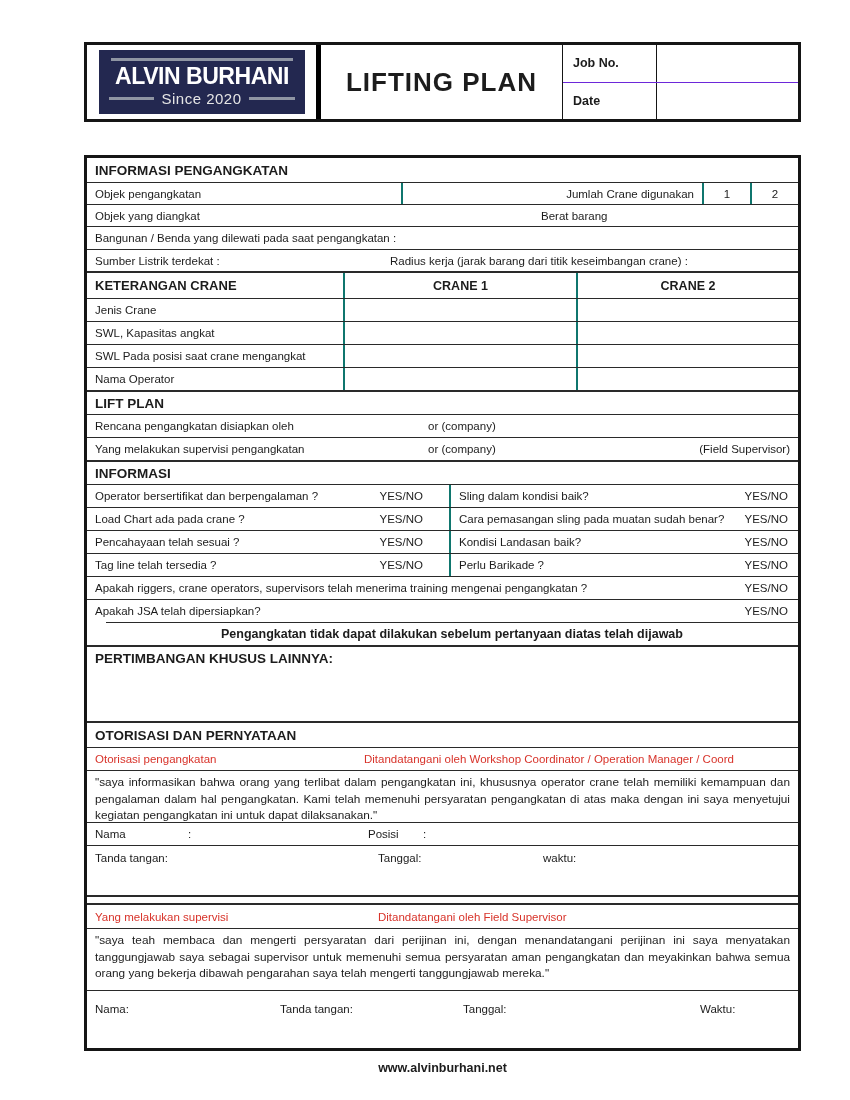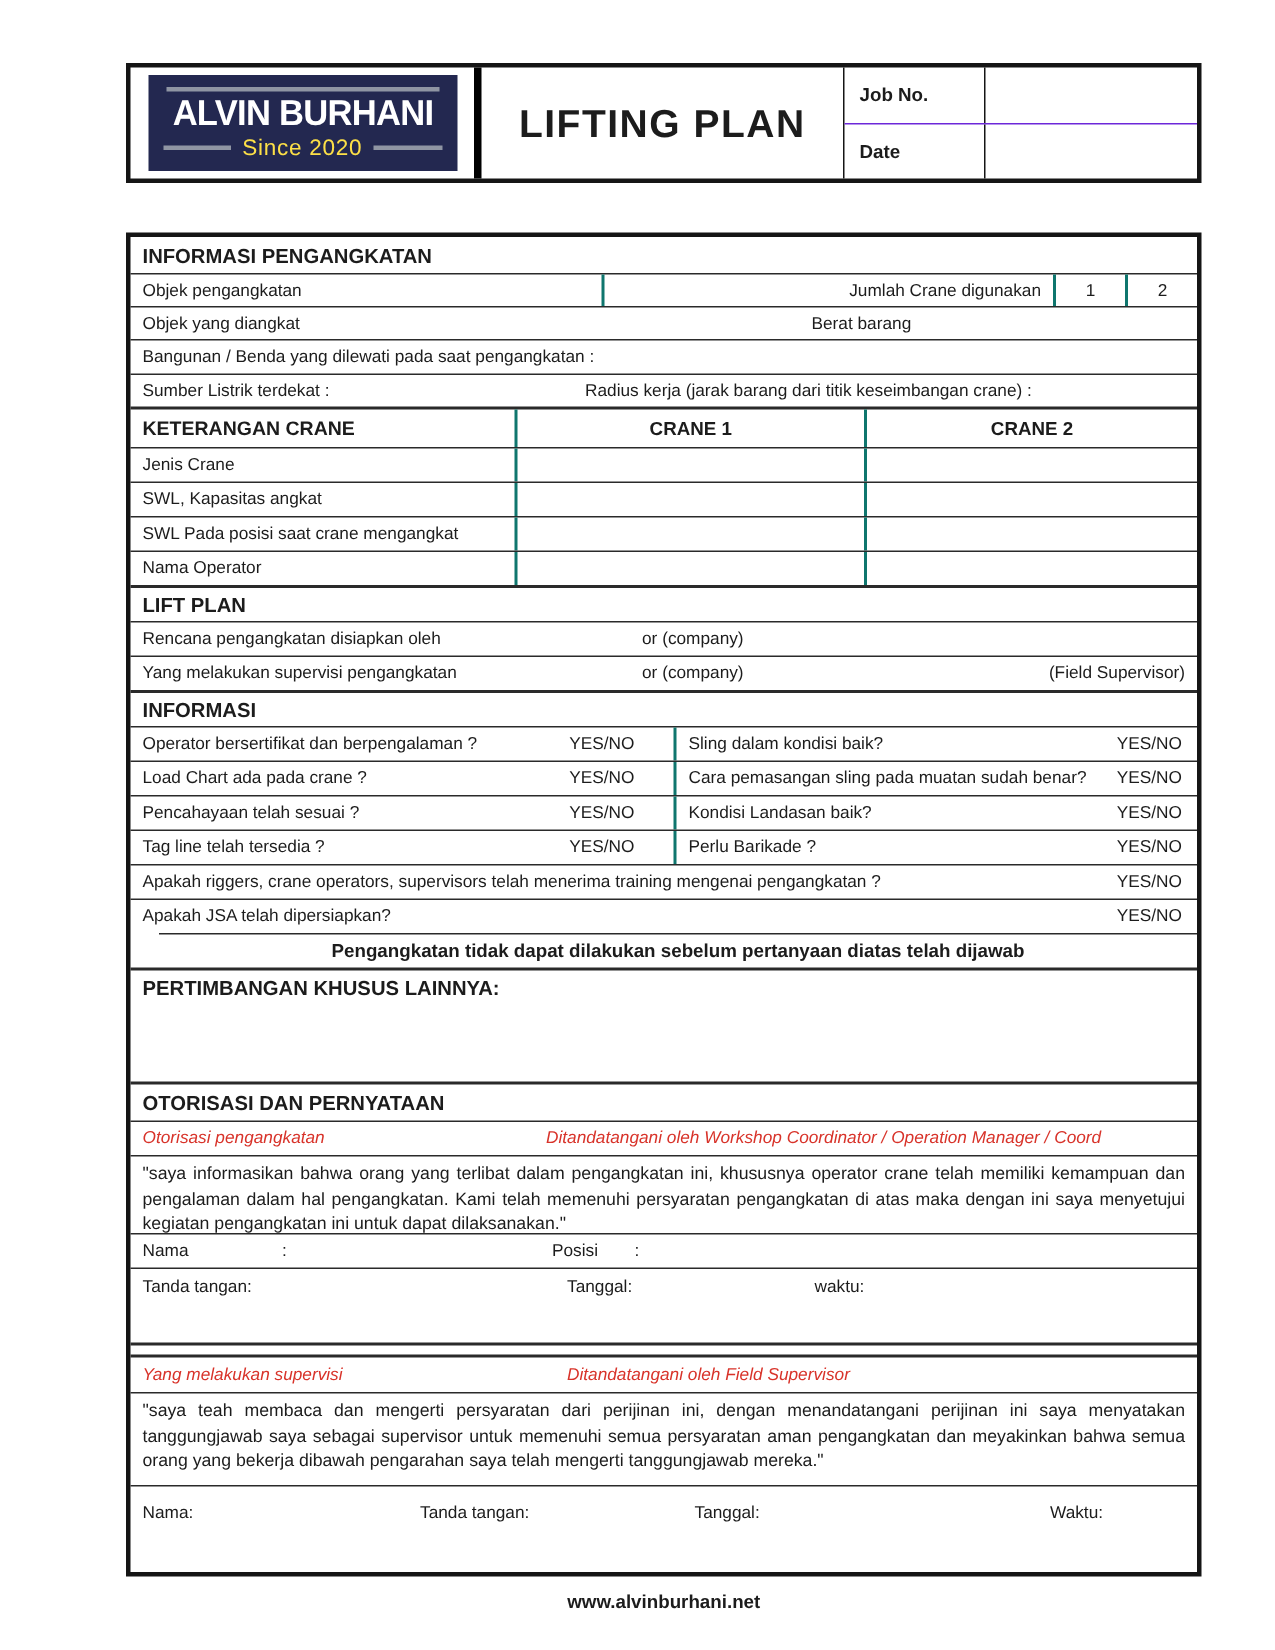--- a/index.html
+++ b/index.html
@@ -8,41 +8,41 @@
   .sheet { position:relative; width:717px; margin-left:84px; padding-top:42px; }
 
   
   .header-box { display:flex; border:3px solid #151515; height:80px; background:#fff; }
   .h-logo { width:229px; display:flex; align-items:center; justify-content:center; }
   .logo-box { width:206px; height:64px; background:#232850; display:flex; flex-direction:column; justify-content:center; padding:5px 10px; }
   .logo-topline { height:3px; background:#8f95a3; margin:0 2px 2px 2px; }
   .logo-title { color:#ffffff; font-weight:bold; font-size:24px; letter-spacing:-0.5px; text-align:center; line-height:26px; white-space:nowrap; transform:scaleX(0.96); }
   .logo-since { display:flex; align-items:center; gap:7px; margin-top:1px; }
   .logo-since .ln { flex:1; height:3px; background:#8f95a3; }
-  .logo-since .tx { color:#fde047; font-size:15px; letter-spacing:0.5px; }
+  .logo-since .tx { color:#e5e5e5; font-size:15px; letter-spacing:0.5px; }
   .h-title { flex:1; border-left:5px solid #000000; display:flex; align-items:center; justify-content:center; font-size:26px; font-weight:bold; letter-spacing:1px; }
   .h-fields { width:236px; border-left:1px solid #151515; display:flex; flex-direction:column; }
   .h-frow { flex:1; display:flex; border-top:1px solid #6d28d9; }
   .h-frow:first-child { border-top:none; }
   .h-flabel { width:93px; display:flex; align-items:center; padding-left:10px; font-weight:bold; font-size:12.5px; }
   .h-fvalue { flex:1; border-left:1px solid #151515; }
 
   
   .main-table { margin-top:33px; border:3px solid #151515; background:#fff; }
   .row { position:relative; display:flex; align-items:center; border-top:1px solid #2a2a2a; font-size:11.5px; }
   .row:first-child { border-top:none; }
   .thick { border-top-width:2px; }
   .h22{height:22px} .h23{height:23px} .h24{height:24px} .h25{height:25px} .h26{height:26px} .h27{height:27px} .h50{height:50px} .h52{height:52px} .h58{height:58px} .h62{height:62px} .h76{height:76px}
   .sec { font-weight:bold; font-size:13.5px; padding-left:8px; }
   .pl8 { padding-left:8px; }
   .cell { height:100%; display:flex; align-items:center; }
   .bl { border-left:2px solid #0f766e; }
   .abs { position:absolute; top:50%; transform:translateY(-50%); }
   .center { justify-content:center; text-align:center; }
-  .red { color:#d8332a; font-style:italic; }
+  .red { color:#d8332a; }
   .stmt { display:block; padding:3px 8px; text-align:justify; line-height:16.5px; font-size:11.8px; align-items:flex-start; }
   .topalign { align-items:flex-start; }
   .yesno { padding-right:10px; white-space:nowrap; }
   .spacer { height:8px; border-top:2px solid #2a2a2a; }
   .notice { justify-content:center; font-weight:bold; font-size:12.5px;margin-left:19px; }
 
   .footer { text-align:center; font-weight:bold; font-size:12.5px; margin-top:10px; }
 </style>
 </head>
 <body>

